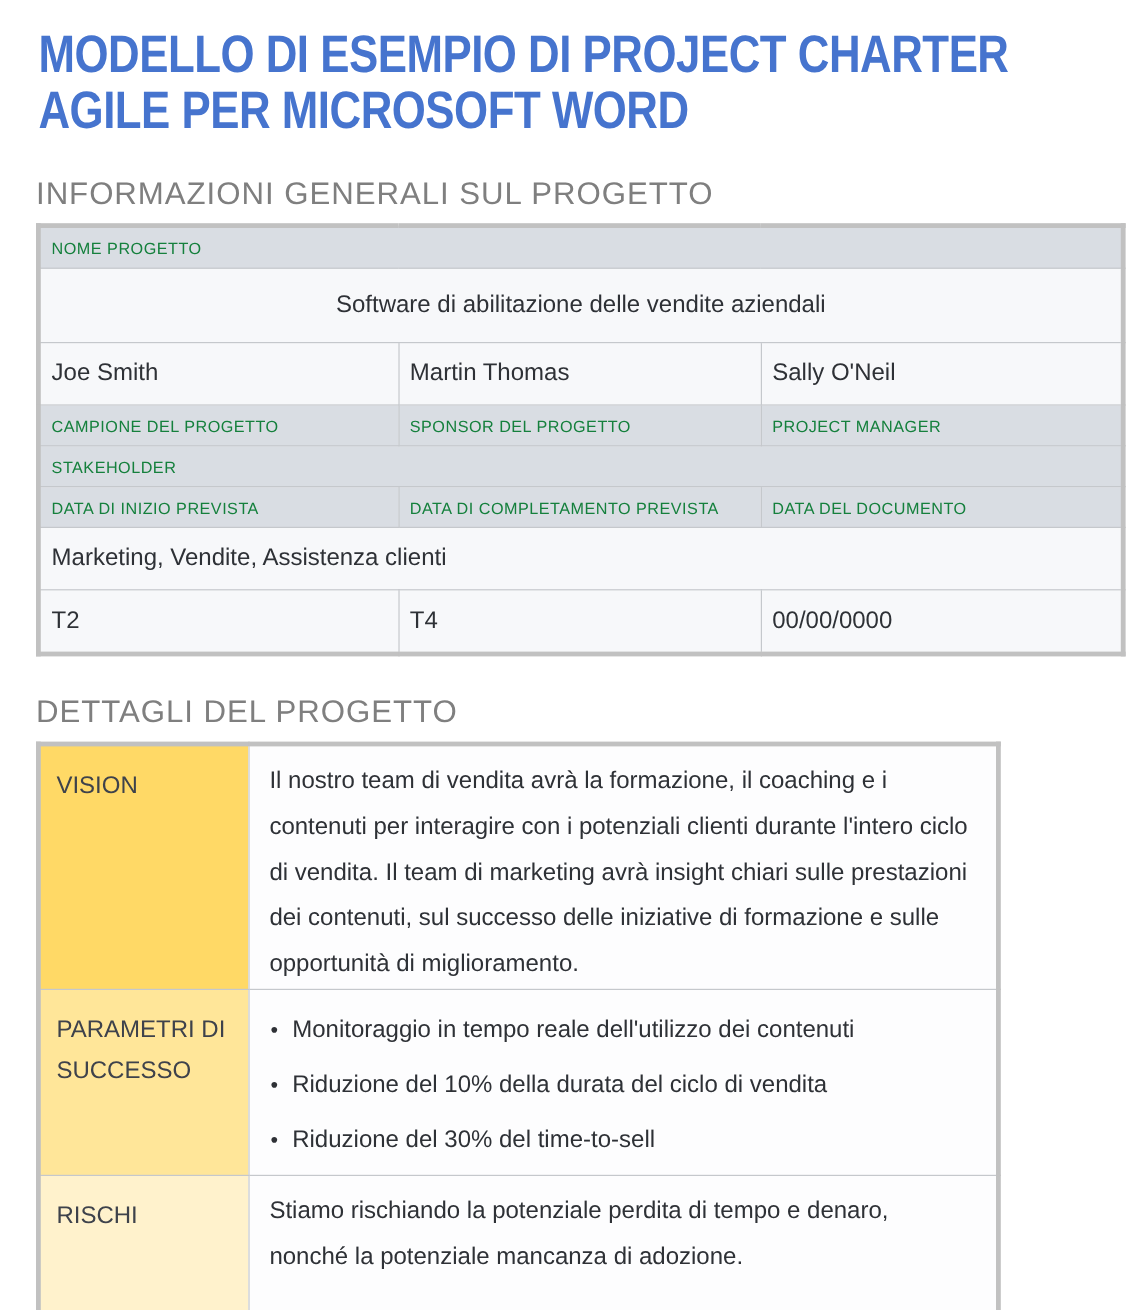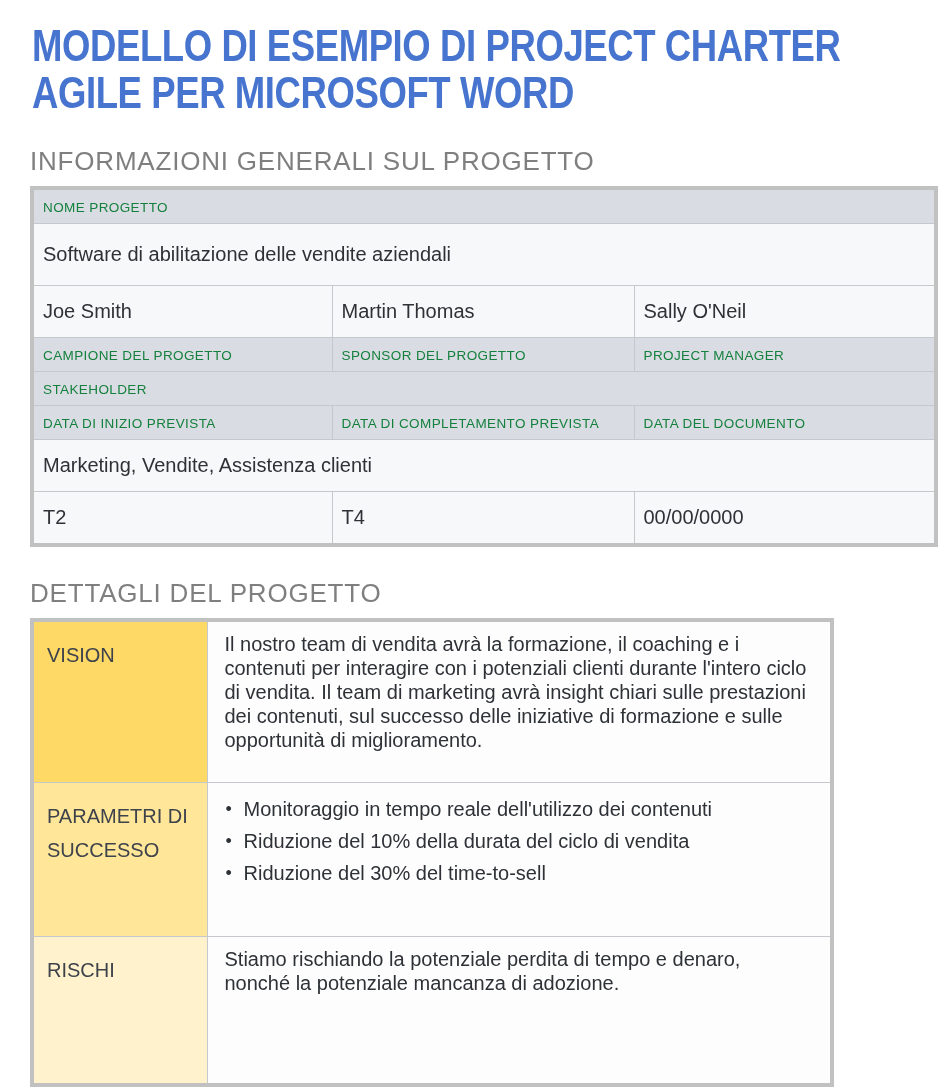--- a/index.html
+++ b/index.html
@@ -69,21 +69,21 @@
     width:175px;
     font-size:20px;
     color:#3E424B;
     padding:16px 10px 10px 13px;
     line-height:34px;
   }
   td.dcontent {
     background:#FDFDFE;
     color:#2E3136;
     font-size:20px;
-    line-height:24px;
+    line-height:38px;
     padding:10px 20px 2px 17px;
   }
   .bg-gold   { background:#FFD966; }
   .bg-gold-l { background:#FFE699; }
   .bg-cream  { background:#FFF2CC; }
 
   ul.bullets {
     list-style:none;
     margin:4px 0 0 0;
     padding:0;
@@ -116,21 +116,21 @@
     <colgroup>
         <col style="width:300px">
         <col style="width:302px">
         <col style="width:302px">
       </colgroup>
     <tbody>
         <tr>
       <td class="hcell" colspan="3">NOME PROGETTO</td>
     </tr>
     <tr>
-      <td class="vcell" colspan="3" style="padding-top:19px;padding-bottom:19px;">Software di abilitazione delle vendite aziendali</td>
+      <td class="vcell" colspan="3" style="padding-top:19px;padding-bottom:19px;text-align:center;">Software di abilitazione delle vendite aziendali</td>
     </tr>
     <tr>
       <td class="vcell">Joe Smith</td>
       <td class="vcell">Martin Thomas</td>
       <td class="vcell">Sally O'Neil</td>
     </tr>
     <tr>
       <td class="hcell">CAMPIONE DEL PROGETTO</td>
       <td class="hcell">SPONSOR DEL PROGETTO</td>
       <td class="hcell">PROJECT MANAGER</td>

